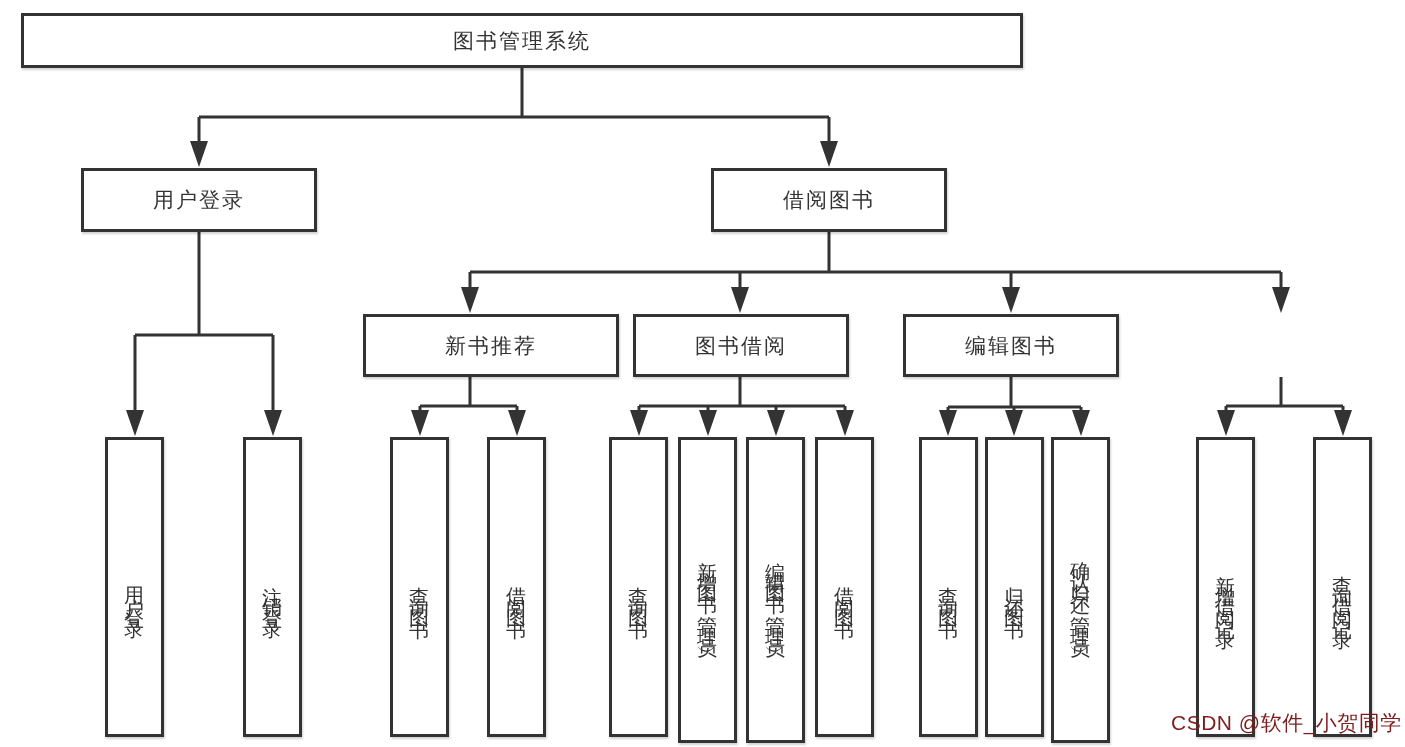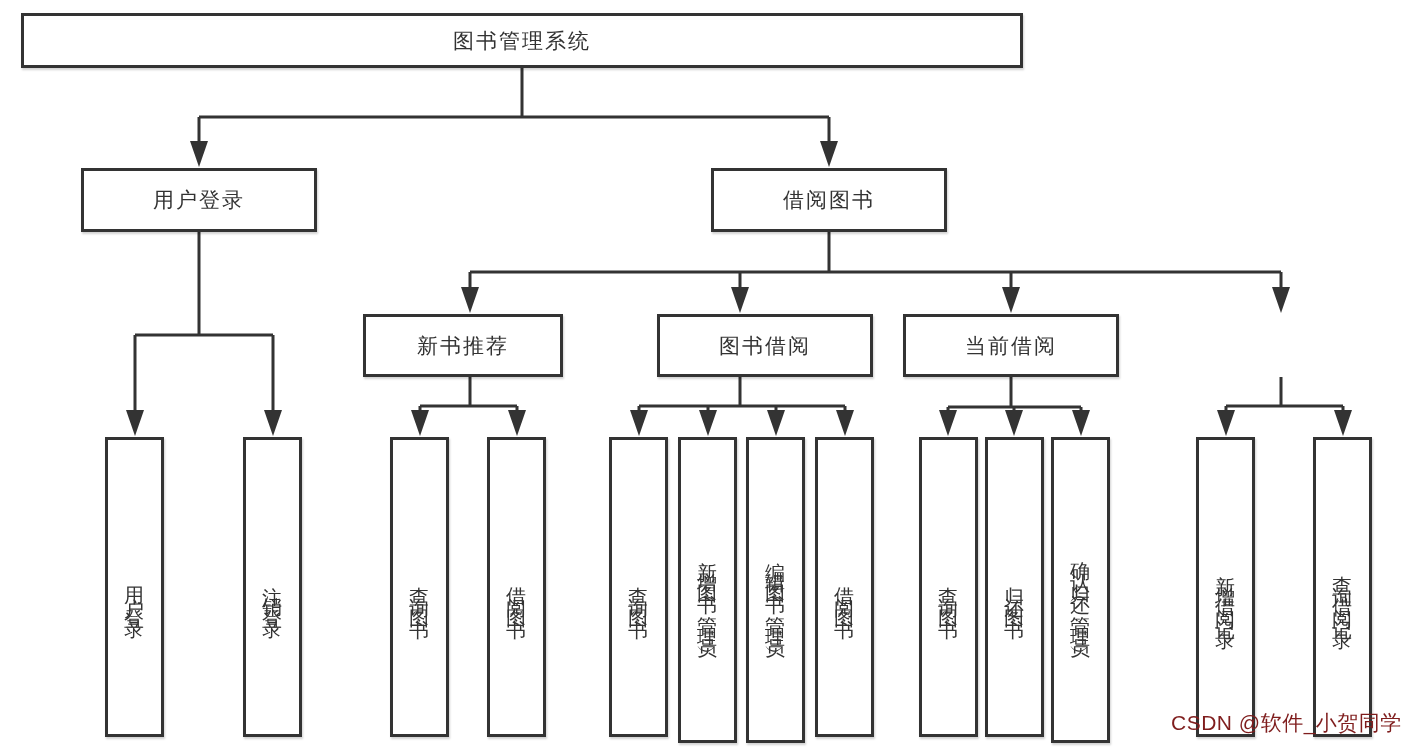--- a/index.html
+++ b/index.html
@@ -116,28 +116,28 @@
     <span>图书管理系统</span>
   </div>
 
   <div class="hbox" style="left:81px; top:168px; width:236px; height:64px;">
     <span>用户登录</span>
   </div>
   <div class="hbox" style="left:711px; top:168px; width:236px; height:64px;">
     <span>借阅图书</span>
   </div>
 
-  <div class="hbox" style="left:363px; top:314px; width:200px; height:63px;">
+  <div class="hbox" style="left:363px; top:314px; width:256px; height:63px;">
     <span>新书推荐</span>
   </div>
-  <div class="hbox" style="left:633px; top:314px; width:216px; height:63px;margin-left:24px;">
+  <div class="hbox" style="left:633px; top:314px; width:216px; height:63px;">
     <span>图书借阅</span>
   </div>
   <div class="hbox" style="left:903px; top:314px; width:216px; height:63px;">
-    <span>当前借阅</span>
+    <span>编辑图书</span>
   </div>
 
   <div class="vbox" style="left:105px;">
     <span class="vtext">用户登录</span>
   </div>
   <div class="vbox" style="left:243px;">
     <span class="vtext">注销登录</span>
   </div>
 
   <div class="vbox" style="left:390px;">

